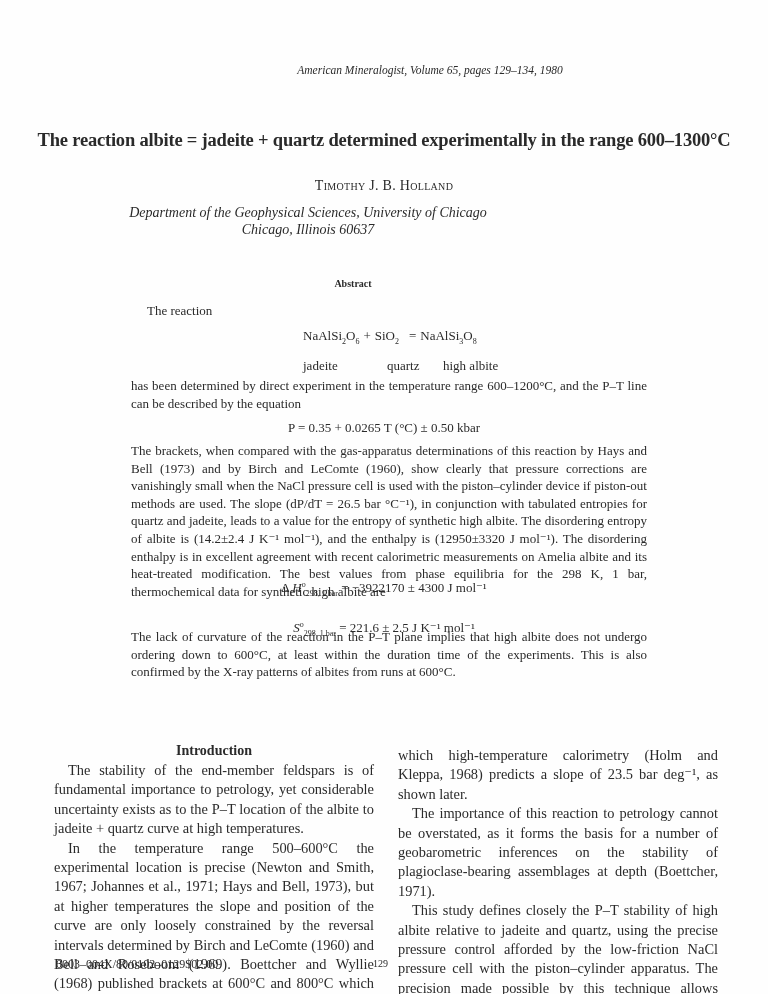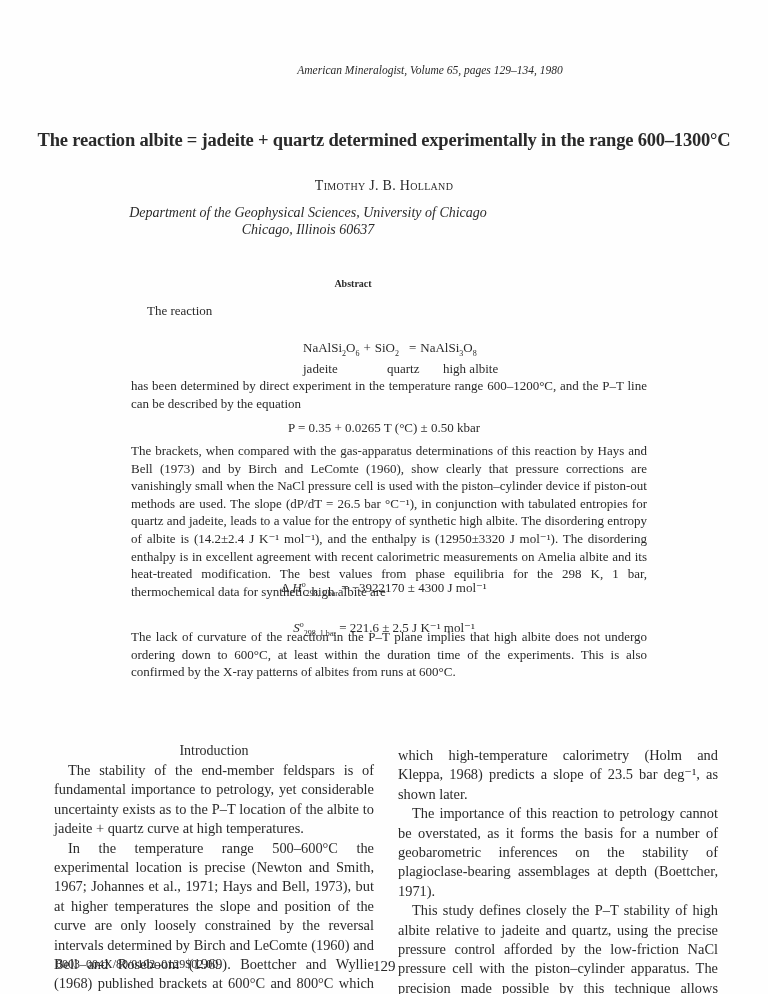--- a/index.html
+++ b/index.html
@@ -6,32 +6,32 @@
   body { width:768px; height:994px; position:relative; overflow:hidden; color:#2a2a2a;
          font-family:"Liberation Serif", "DejaVu Serif", serif; }
   .abs { position:absolute; }
   .journal { top:64px; left:0; width:768px; text-align:center; font-style:italic; font-size:11.5px;padding-left:46px; }
   .title { top:130px; left:0; width:768px; text-align:center; font-weight:bold; font-size:18.5px; letter-spacing:-0.2px; }
   .author { top:178px; left:0; width:768px; text-align:center; font-size:14px; letter-spacing:0.3px; }
   .affil { top:204px; left:0; width:616px; text-align:center; font-style:italic; font-size:14px; line-height:17px; }
   .abs-head { top:278px; left:0; width:706px; text-align:center; font-weight:bold; font-size:10px; }
   .abstract { left:131px; width:516px; font-size:13px; line-height:17.6px; text-align:justify; }
   .eq-center { left:0; width:768px; text-align:center; font-size:13px; }
-  .rx { top:340px; left:303px; font-size:13px; line-height:15px;font-family:Liberation Serif, serif; }
+  .rx { top:324px; left:303px; font-size:13px; line-height:24px;font-family:Liberation Serif, serif; }
   .rx .row { display:flex; }
   .rx .c1 { width:84px; } .rx .c2 { width:56px; } .rx .c3 { }
   sub, sup { font-size:8px; }
   .col { font-size:14.4px; line-height:19.4px; text-align:justify; width:320px; }
   .col p { margin:0; text-indent:14px; }
   .col p.noind { text-indent:0; }
-  .intro-head { top:743px; left:54px; width:320px; text-align:center; font-weight:normal; font-size:14px; }
+  .intro-head { top:743px; left:54px; width:320px; text-align:center; font-weight:bold; font-size:14px; }
   .left-col { top:761px; left:54px; }
   .right-col { top:746px; left:398px; }
   .footer-code { top:957px; left:56px; font-size:12px; }
-  .page-num { top:958px; left:373px; font-size:15px; }
+  .page-num { top:958px; left:373px; font-size:10px; }
 </style>
 </head>
 <body>
 
 <div class="abs journal">American Mineralogist, Volume 65, pages 129–134, 1980</div>
 
 <div class="abs title">The reaction albite = jadeite + quartz determined experimentally in the range 600–1300°C</div>
 
 <div class="abs author" style="font-variant:small-caps;">Timothy J. B. Holland</div>
 

